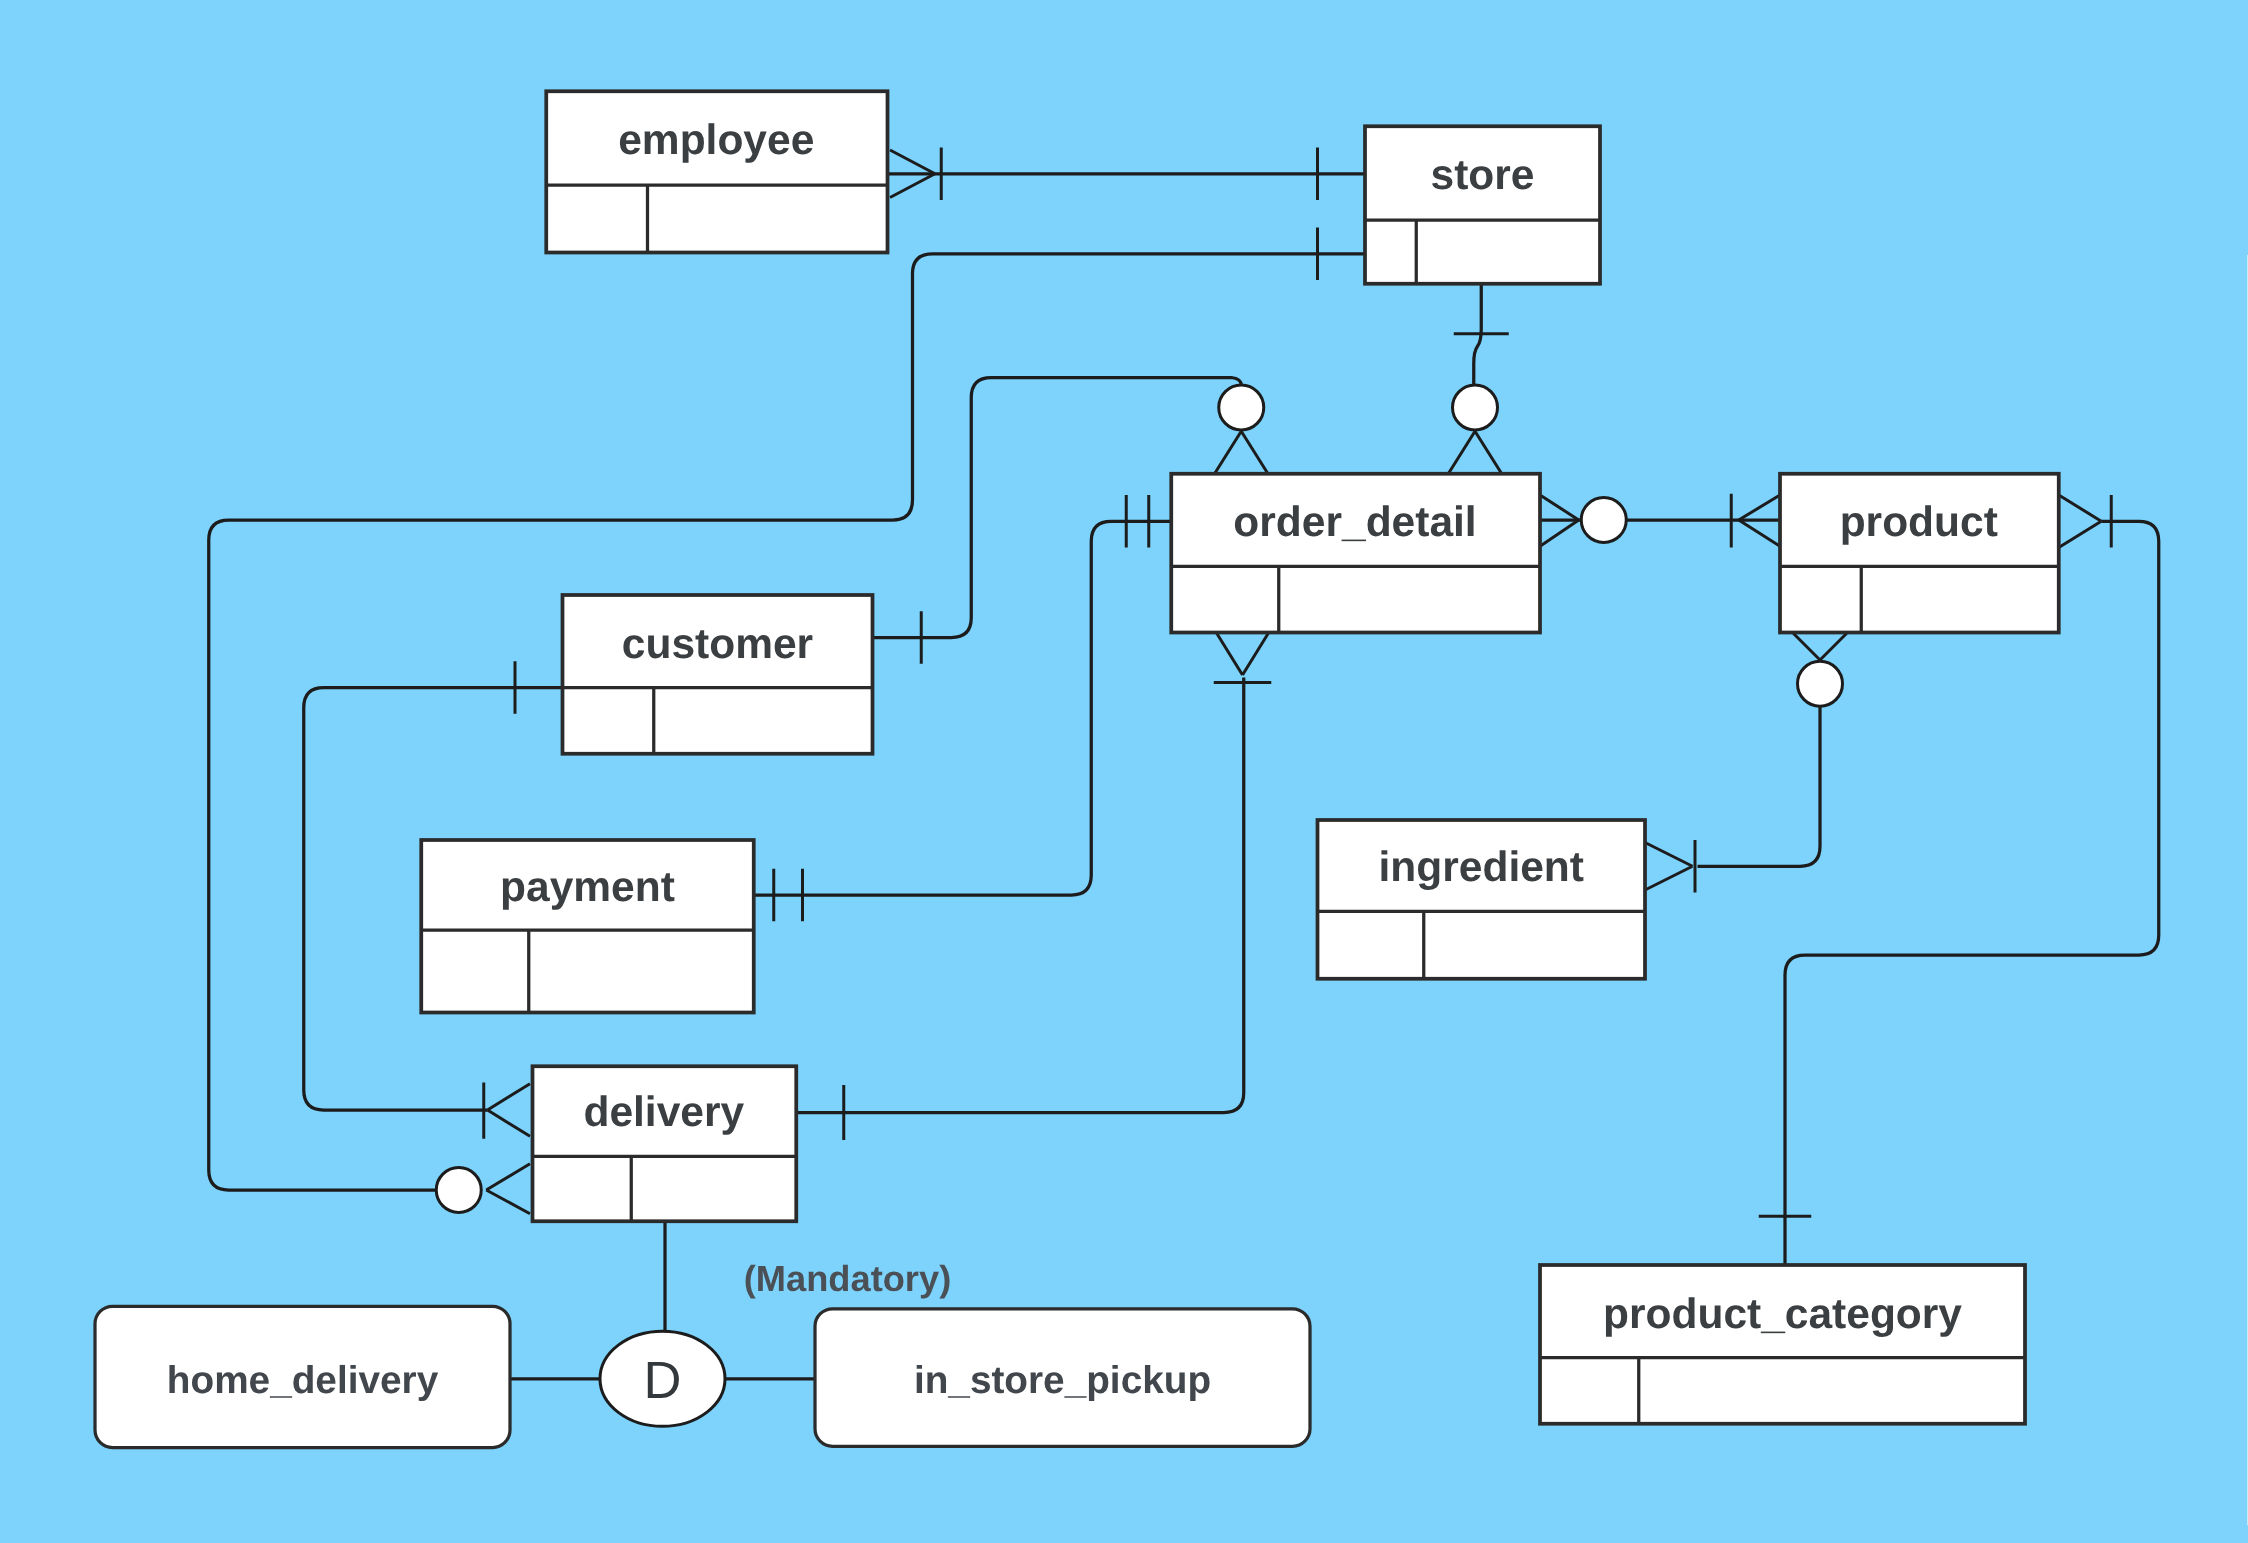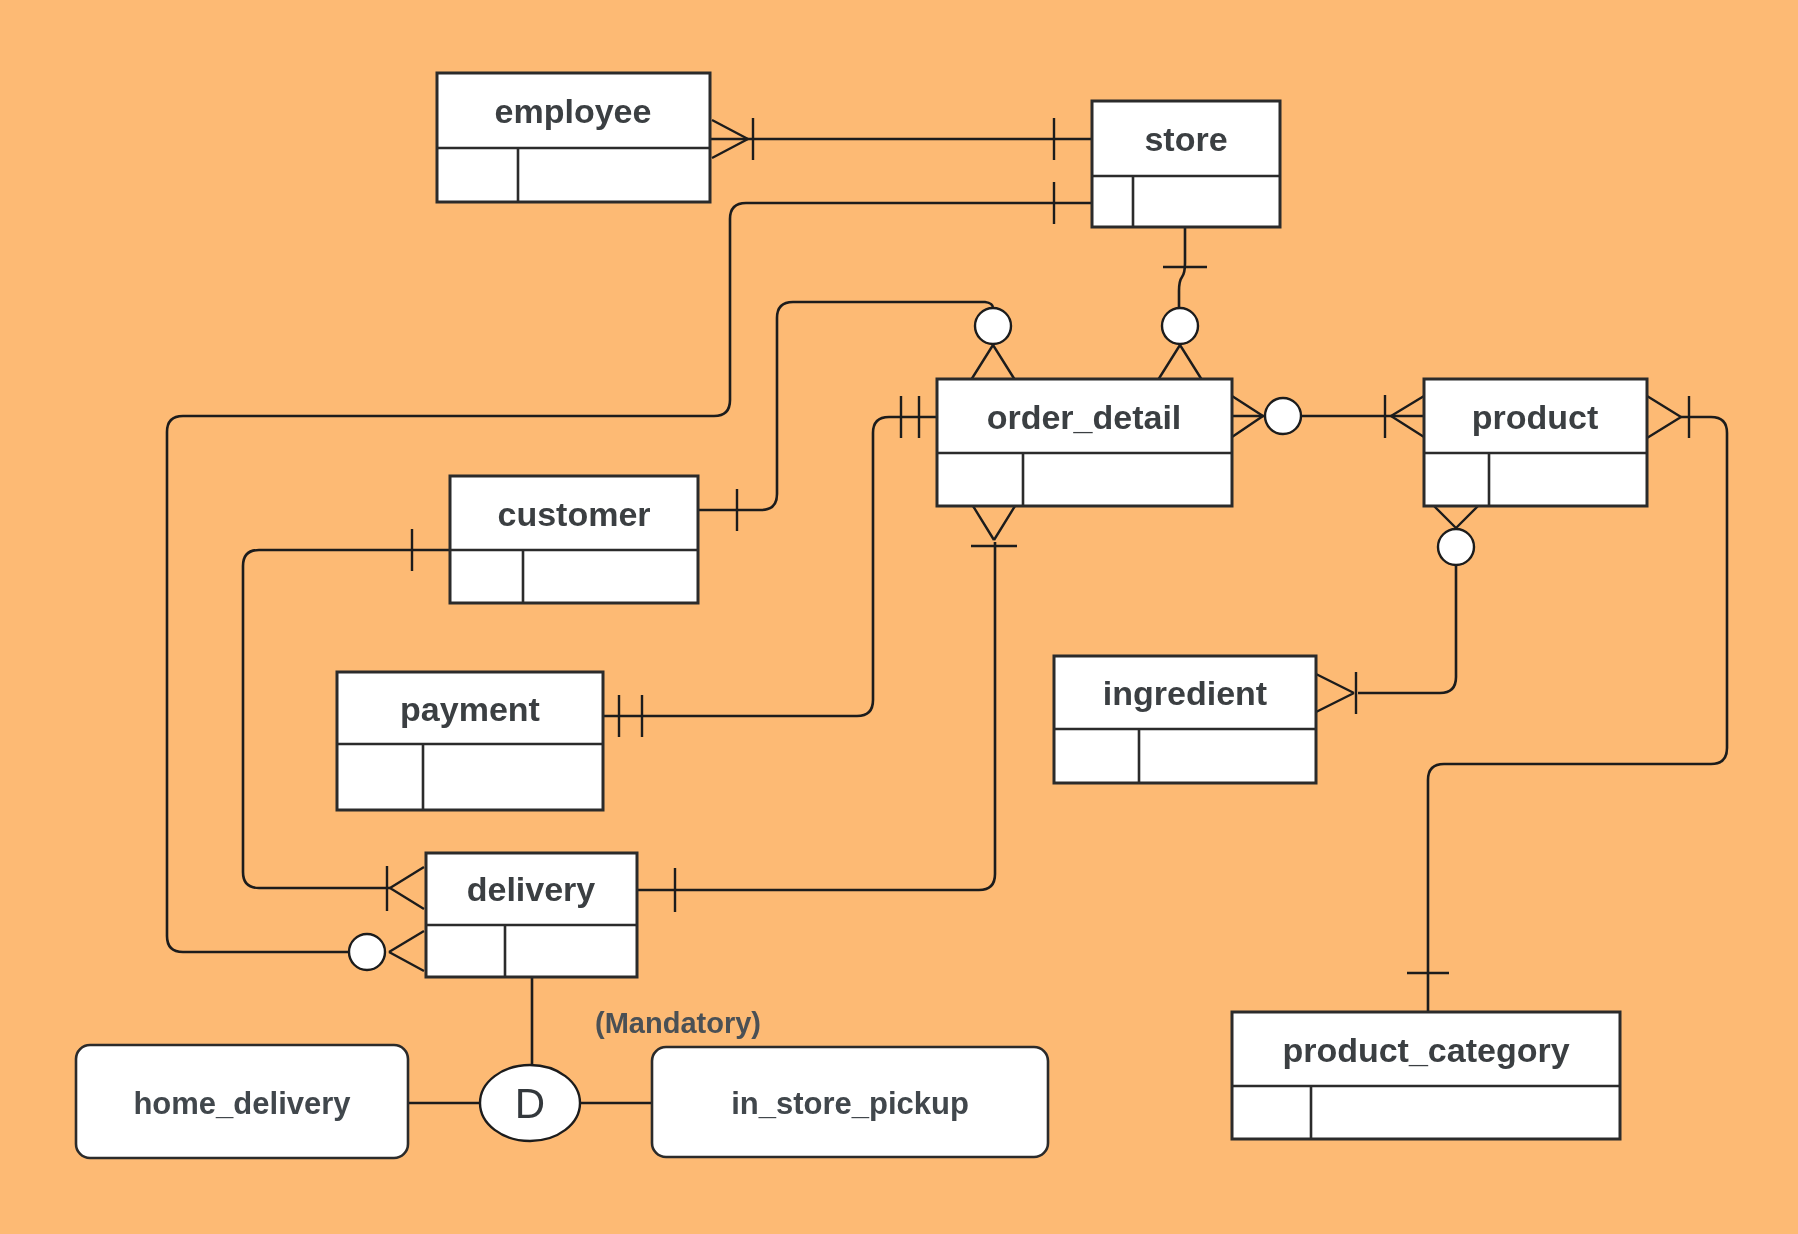--- a/index.html
+++ b/index.html
@@ -1,16 +1,16 @@
 <!DOCTYPE html>
 <html><head>
 <meta charset="utf-8">
 <style>
   html,body{margin:0;padding:0;background:#ffffff;}
-  .stage{position:relative;width:1798px;height:1234px;background:#fdba74;
+  .stage{position:relative;width:1798px;height:1234px;background:#7dd3fc;
          font-family:"Liberation Sans", sans-serif;}
   svg{display:block;}
   .entity-box{fill:#ffffff;stroke:#2b2b2b;stroke-width:3;}
   .entity-div{stroke:#2b2b2b;stroke-width:2.6;}
   .subtype-box{fill:#ffffff;stroke:#2b2b2b;stroke-width:2.6;}
   .conn{fill:none;stroke:#1c1c1c;stroke-width:2.6;}
   .sym{fill:none;stroke:#1c1c1c;stroke-width:2.4;}
   .circ{fill:#ffffff;stroke:#1c1c1c;stroke-width:2.4;}
   .entity-title{font-size:34px;font-weight:bold;fill:#3b3f42;text-anchor:middle;}
   .subtype-title{font-size:31px;font-weight:bold;fill:#41474c;text-anchor:middle;}

